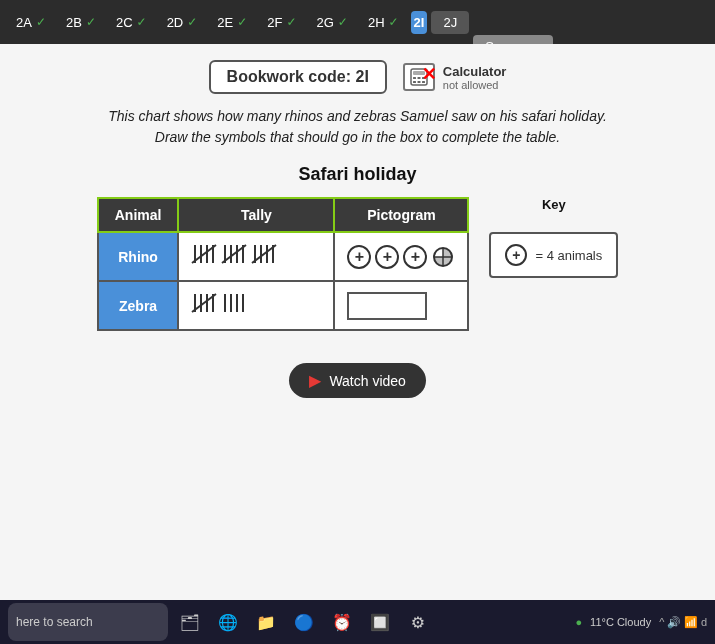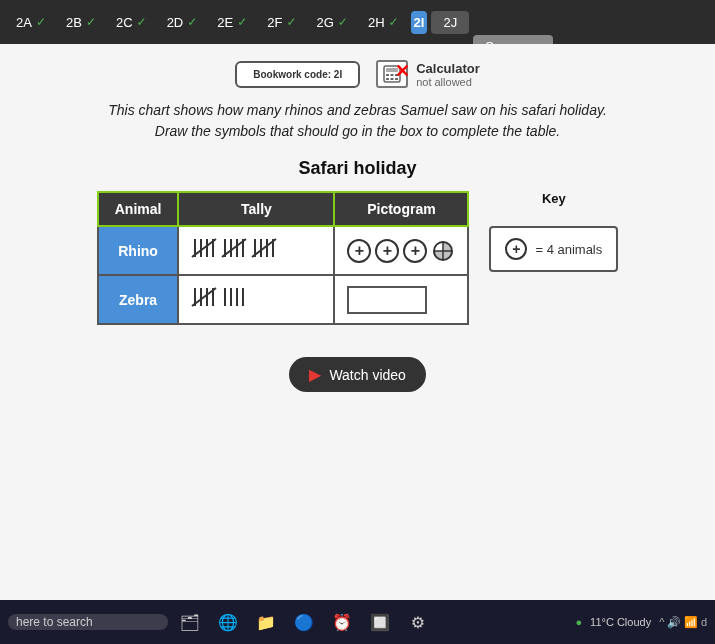--- a/index.html
+++ b/index.html
@@ -71,21 +71,21 @@
       display: flex;
       align-items: center;
       gap: 16px;
       margin-bottom: 12px;
       align-self: center;
     }
     .bookwork-code-box {
       border: 2px solid #555;
       border-radius: 6px;
       padding: 6px 16px;
-      font-size: 10px;
+      font-size: 16px;
       font-weight: bold;
       color: #333;
       background: #fff;
     }
     .calculator-box {
       display: flex;
       align-items: center;
       gap: 8px;
       font-size: 12px;
       color: #555;
@@ -282,21 +282,21 @@
       width: 32px;
       height: 32px;
       display: flex;
       align-items: center;
       justify-content: center;
       border-radius: 4px;
       cursor: pointer;
     }
     .taskbar-search {
       flex: 1;
-      height: 16px;
+      height: 38px;
       background: rgba(255,255,255,0.15);
       border-radius: 8px;
       display: flex;
       align-items: center;
       padding: 0 8px;
       color: #ccc;
       font-size: 12px;
       max-width: 160px;
     }
     .taskbar-right {

